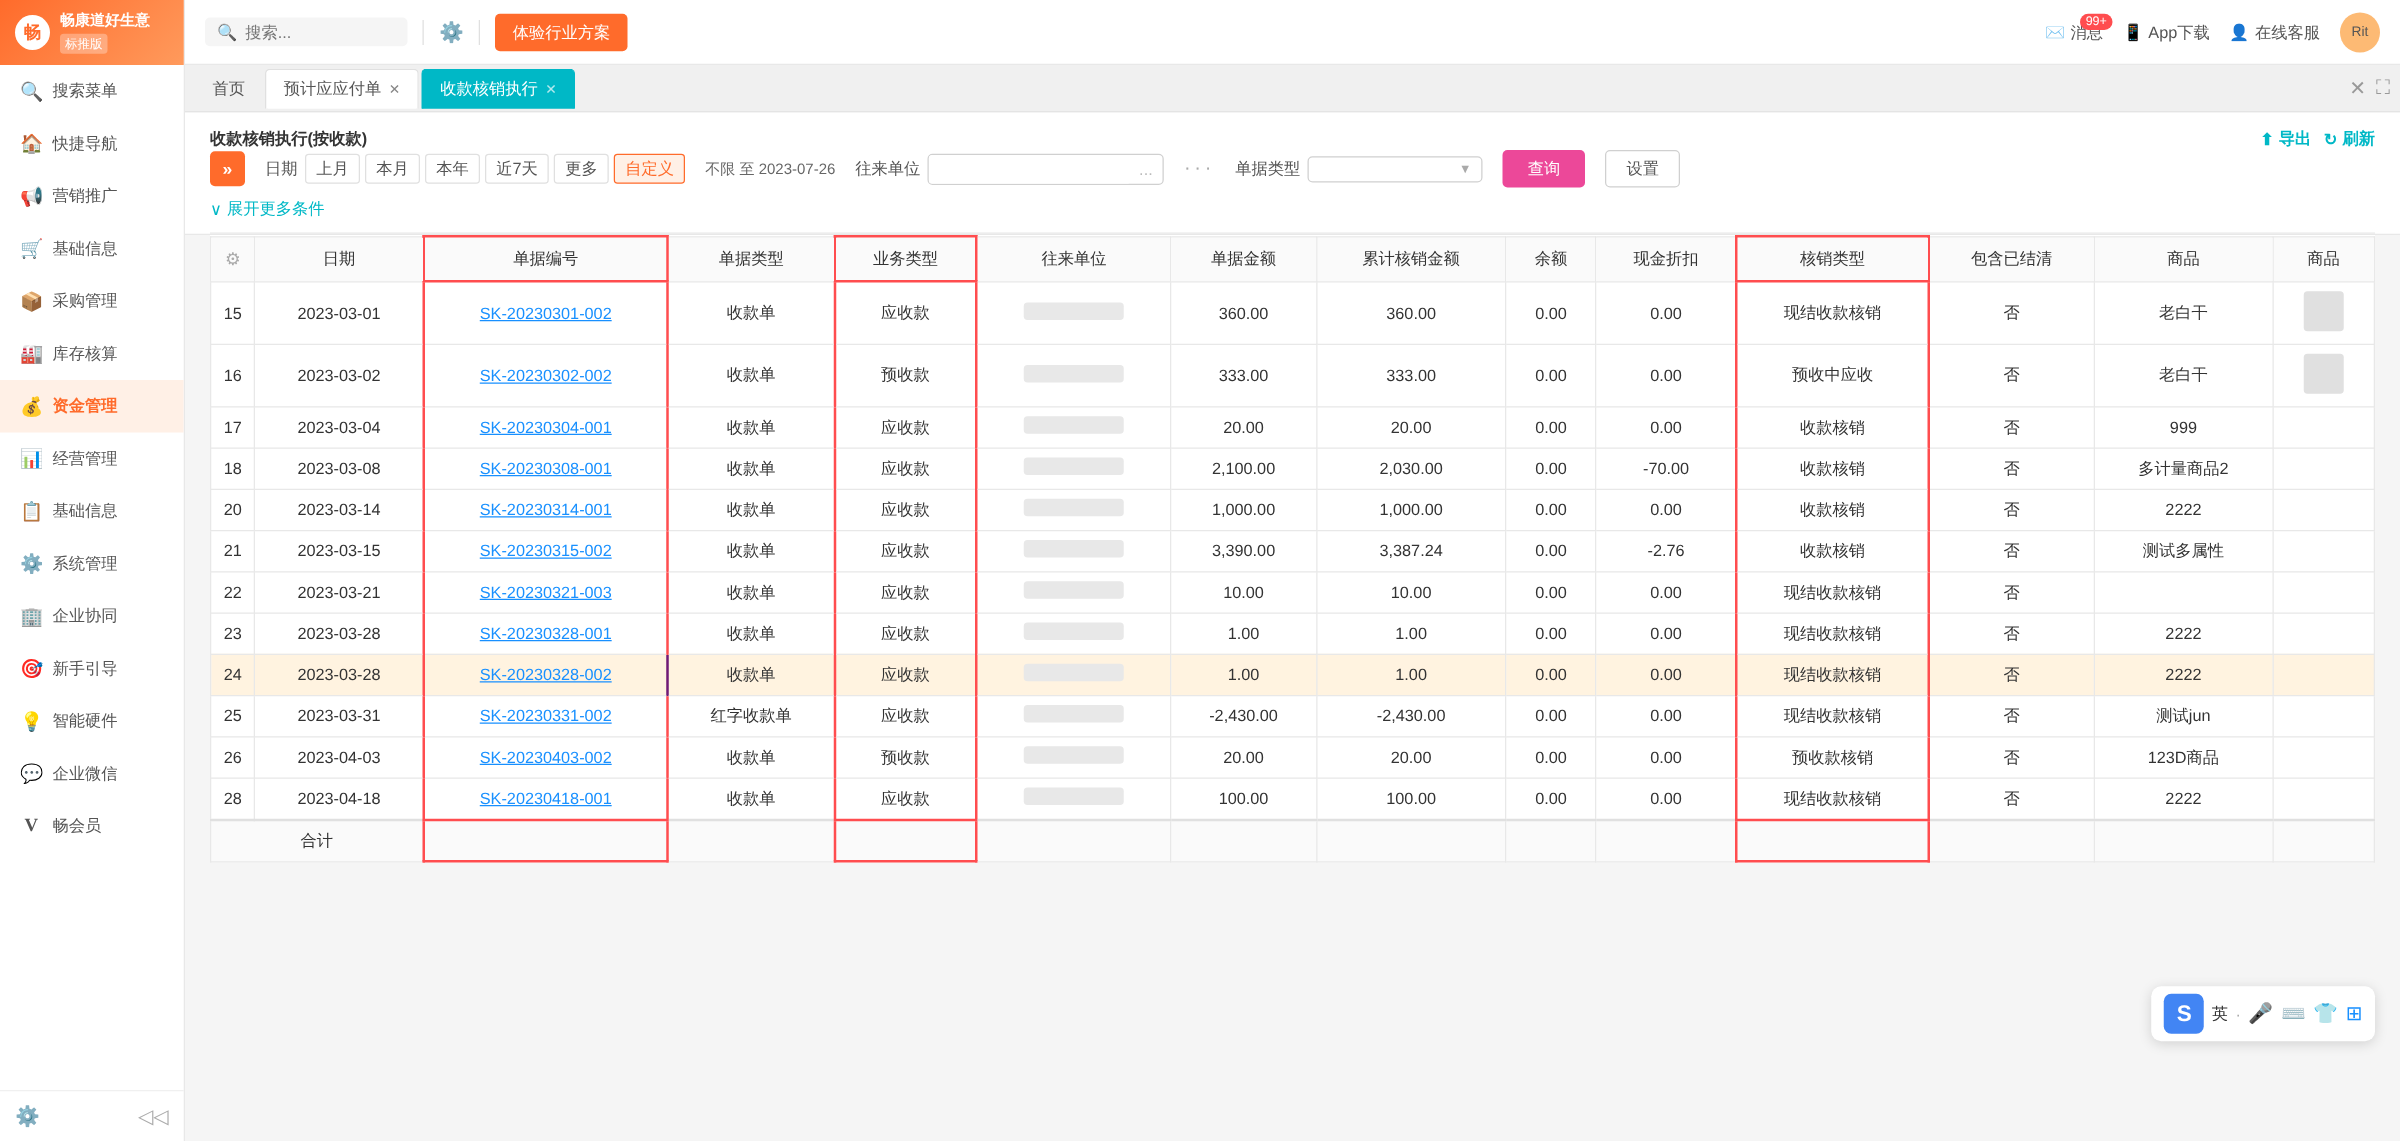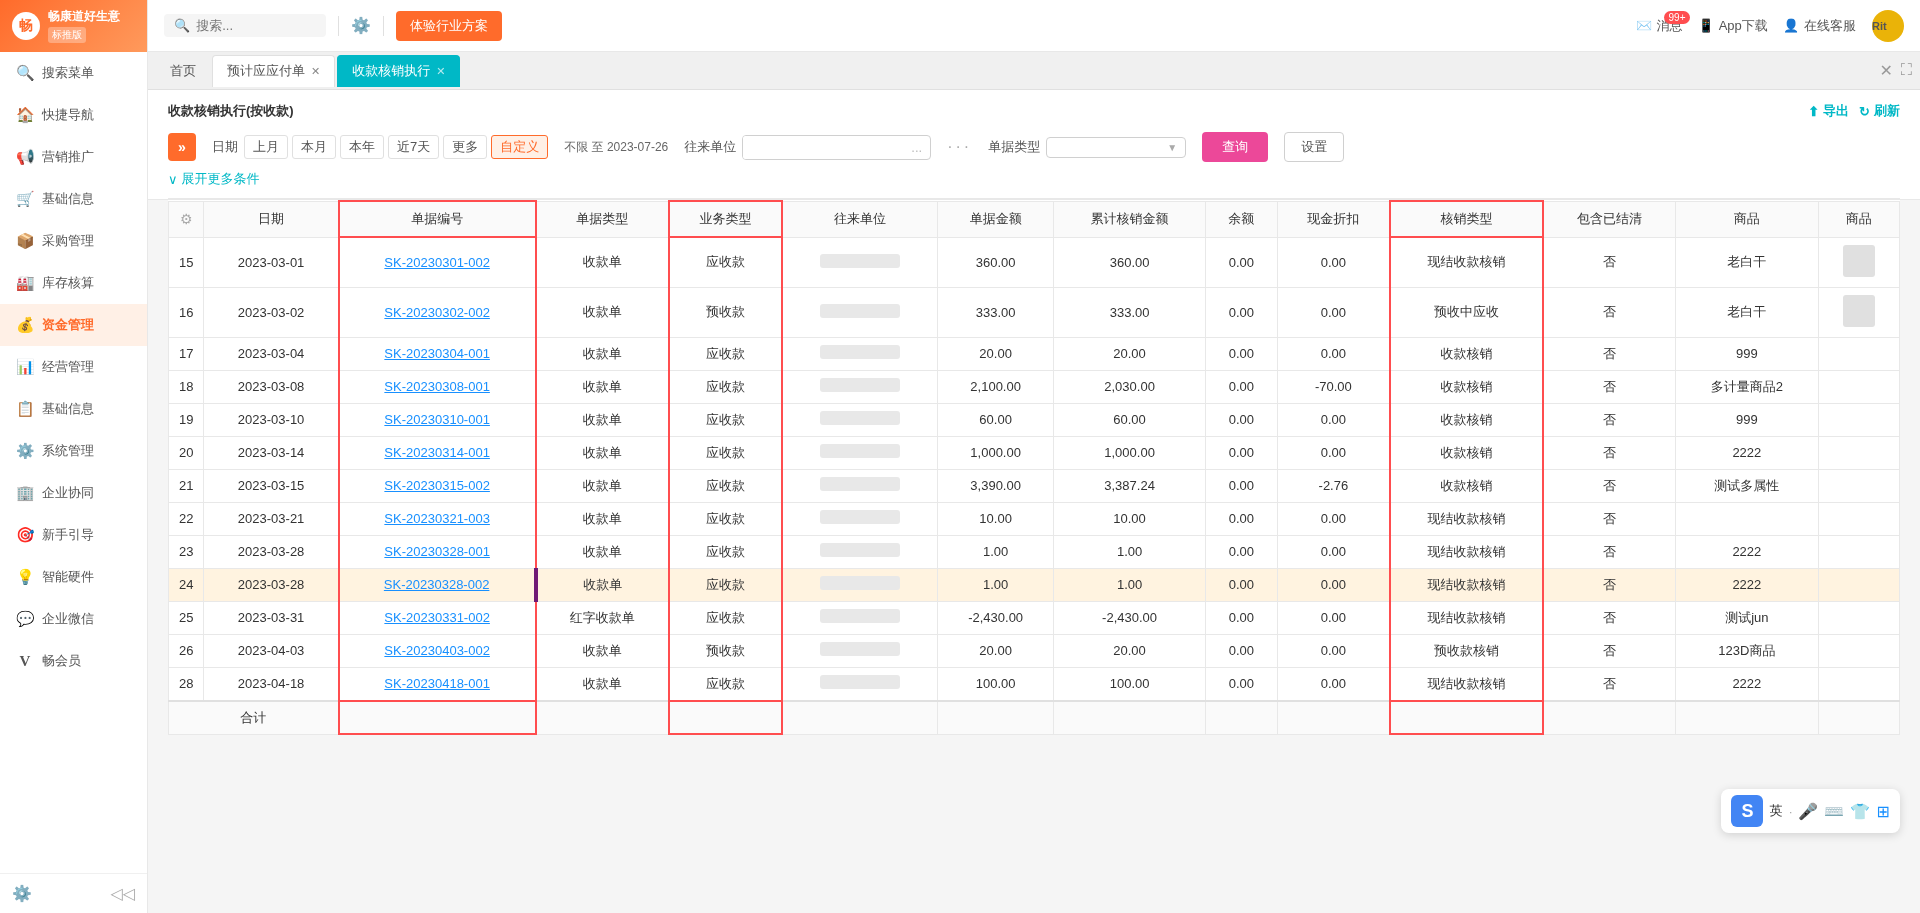--- a/index.html
+++ b/index.html
@@ -115,21 +115,21 @@
 
     
     .page-header {
       background: white;
       padding: 12px 20px 0;
       border-bottom: 1px solid #e8e8e8;
     }
     .page-title {
       font-size: 18px; font-weight: bold; color: #333;
       display: flex; justify-content: space-between; align-items: center;
-      margin-bottom: 12px;
+      margin-bottom: 0;
     }
     .page-title-actions { display: flex; gap: 10px; }
     .action-btn {
       display: flex; align-items: center; gap: 4px;
       color: #00b8c6; cursor: pointer; font-size: 13px;
     }
 
     
     .filter-bar {
       background: white;
@@ -339,21 +339,21 @@
         <span class="badge">99+</span>
       </div>
       <div class="topbar-right-item">
         <span>📱</span>
         <span>App下载</span>
       </div>
       <div class="topbar-right-item">
         <span>👤</span>
         <span>在线客服</span>
       </div>
-      <div class="topbar-right-item" style="background:#eab308;border-radius:50%;width:32px;height:32px;display:flex;align-items:center;justify-content:flex-start;font-weight:bold;font-size:12px;overflow:hidden;position:relative;">
+      <div class="topbar-right-item" style="background:#fdba74;border-radius:50%;width:32px;height:32px;display:flex;align-items:center;justify-content:center;font-weight:normal;font-size:12px;overflow:hidden;position:relative;">
         <span style="font-size:11px;">Rit</span>
       </div>
     </div>
   </div>
 
   <div class="tabs">
     <div class="tab tab-home">
       <span>首页</span>
     </div>
     <div class="tab">
@@ -542,44 +542,20 @@
     <td style="border-left:2px solid #ff4d4f;border-right:2px solid #ff4d4f;">
       收款核销
     </td>
     <td>否</td>
     <td>多计量商品2</td>
     <td>
       
     </td>
   </tr>
           <tr>
-    <td>19</td>
-    <td>2023-03-10</td>
-    <td style="border-left:2px solid #ff4d4f;border-right:2px solid #ff4d4f;">
-      <span class="link-cell">SK-20230310-001</span>
-    </td>
-    <td>收款单</td>
-    <td style="border-left:2px solid #ff4d4f;border-right:2px solid #ff4d4f;">
-      应收款
-    </td>
-    <td><span class="blurred"></span></td>
-    <td class="">60.00</td>
-    <td class="">60.00</td>
-    <td>0.00</td>
-    <td class="">0.00</td>
-    <td style="border-left:2px solid #ff4d4f;border-right:2px solid #ff4d4f;">
-      收款核销
-    </td>
-    <td>否</td>
-    <td>999</td>
-    <td>
-      
-    </td>
-  </tr>
-          <tr>
     <td>20</td>
     <td>2023-03-14</td>
     <td style="border-left:2px solid #ff4d4f;border-right:2px solid #ff4d4f;">
       <span class="link-cell">SK-20230314-001</span>
     </td>
     <td>收款单</td>
     <td style="border-left:2px solid #ff4d4f;border-right:2px solid #ff4d4f;">
       应收款
     </td>
     <td><span class="blurred"></span></td>
@@ -664,21 +640,21 @@
     </td>
     <td>否</td>
     <td>2222</td>
     <td>
       
     </td>
   </tr>
           <tr class="selected">
     <td>24</td>
     <td>2023-03-28</td>
-    <td style="border-left:2px solid #ff4d4f;border-right:4px solid #701a75;">
+    <td style="border-left:2px solid #ff4d4f;border-right:2px solid #701a75;">
       <span class="link-cell">SK-20230328-002</span>
     </td>
     <td>收款单</td>
     <td style="border-left:2px solid #ff4d4f;border-right:2px solid #ff4d4f;">
       应收款
     </td>
     <td><span class="blurred"></span></td>
     <td class="">1.00</td>
     <td class="">1.00</td>
     <td>0.00</td>

